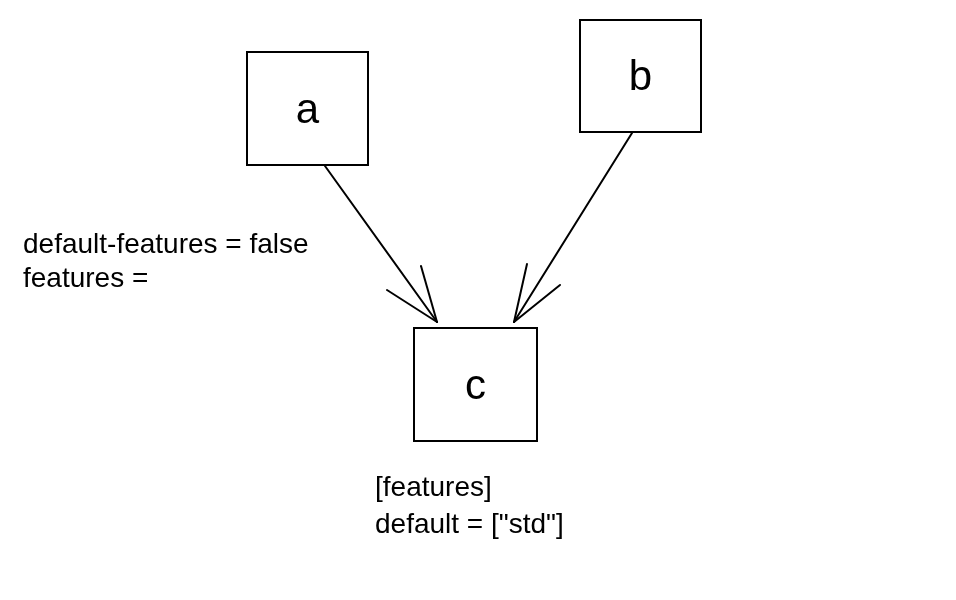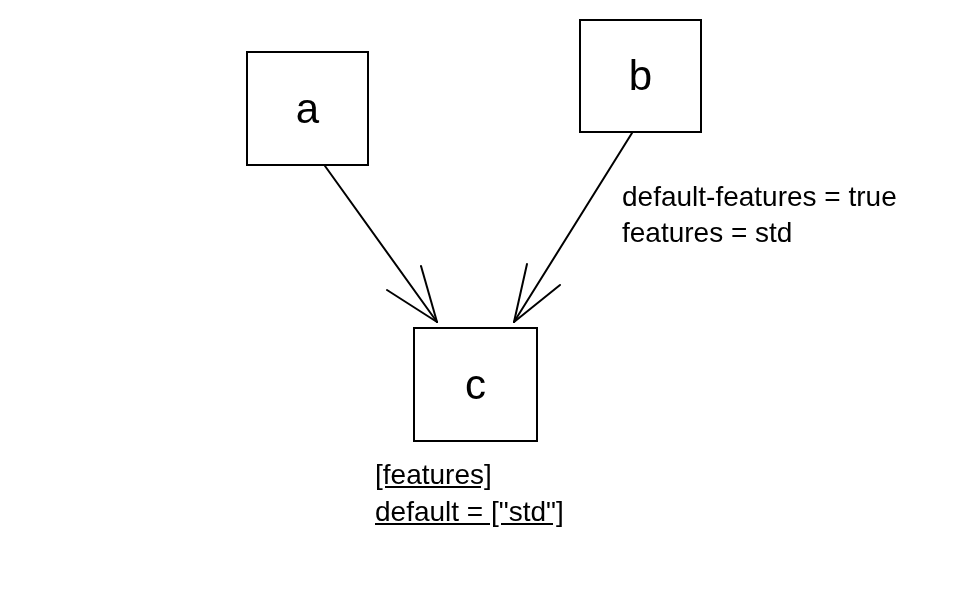--- a/index.html
+++ b/index.html
@@ -36,21 +36,21 @@
   .node-a{left:246px;top:51px;width:123px;height:115px;}
   .node-b{left:579px;top:19px;width:123px;height:114px;}
   .node-c{left:413px;top:327px;width:125px;height:115px;}
   .note{
     position:absolute;
     font-size:28px;
     white-space:nowrap;
   }
   .note-left{left:23px;top:227px;line-height:34px;}
   .note-right{left:622px;top:179px;line-height:36px;}
-  .note-bottom{left:375px;top:456px;line-height:37px;text-decoration:underline;}
+  .note-bottom{left:375px;top:468px;line-height:37px;}
 </style>
 </head>
 <body>
 
 <div class="canvas">
 
   <svg class="edges-layer" viewBox="0 0 956 600" aria-hidden="true">
 
     <line x1="325" y1="166" x2="437" y2="322"></line>
     <line x1="421" y1="266" x2="437" y2="322"></line>
@@ -66,24 +66,24 @@
   </div>
 
   <div class="node node-b">
     <span>b</span>
   </div>
 
   <div class="node node-c">
     <span>c</span>
   </div>
 
+  <div class="note note-left">
+    <div>default-features = false</div>
+    <div>features =</div>
+  </div>
 
-  <div class="note note-right">
-    <div>default-features = true</div>
-    <div>features = std</div>
-  </div>
 
   <div class="note note-bottom">
     <div>[features]</div>
     <div>default = ["std"]</div>
   </div>
 
 </div>
 
 </body></html>

